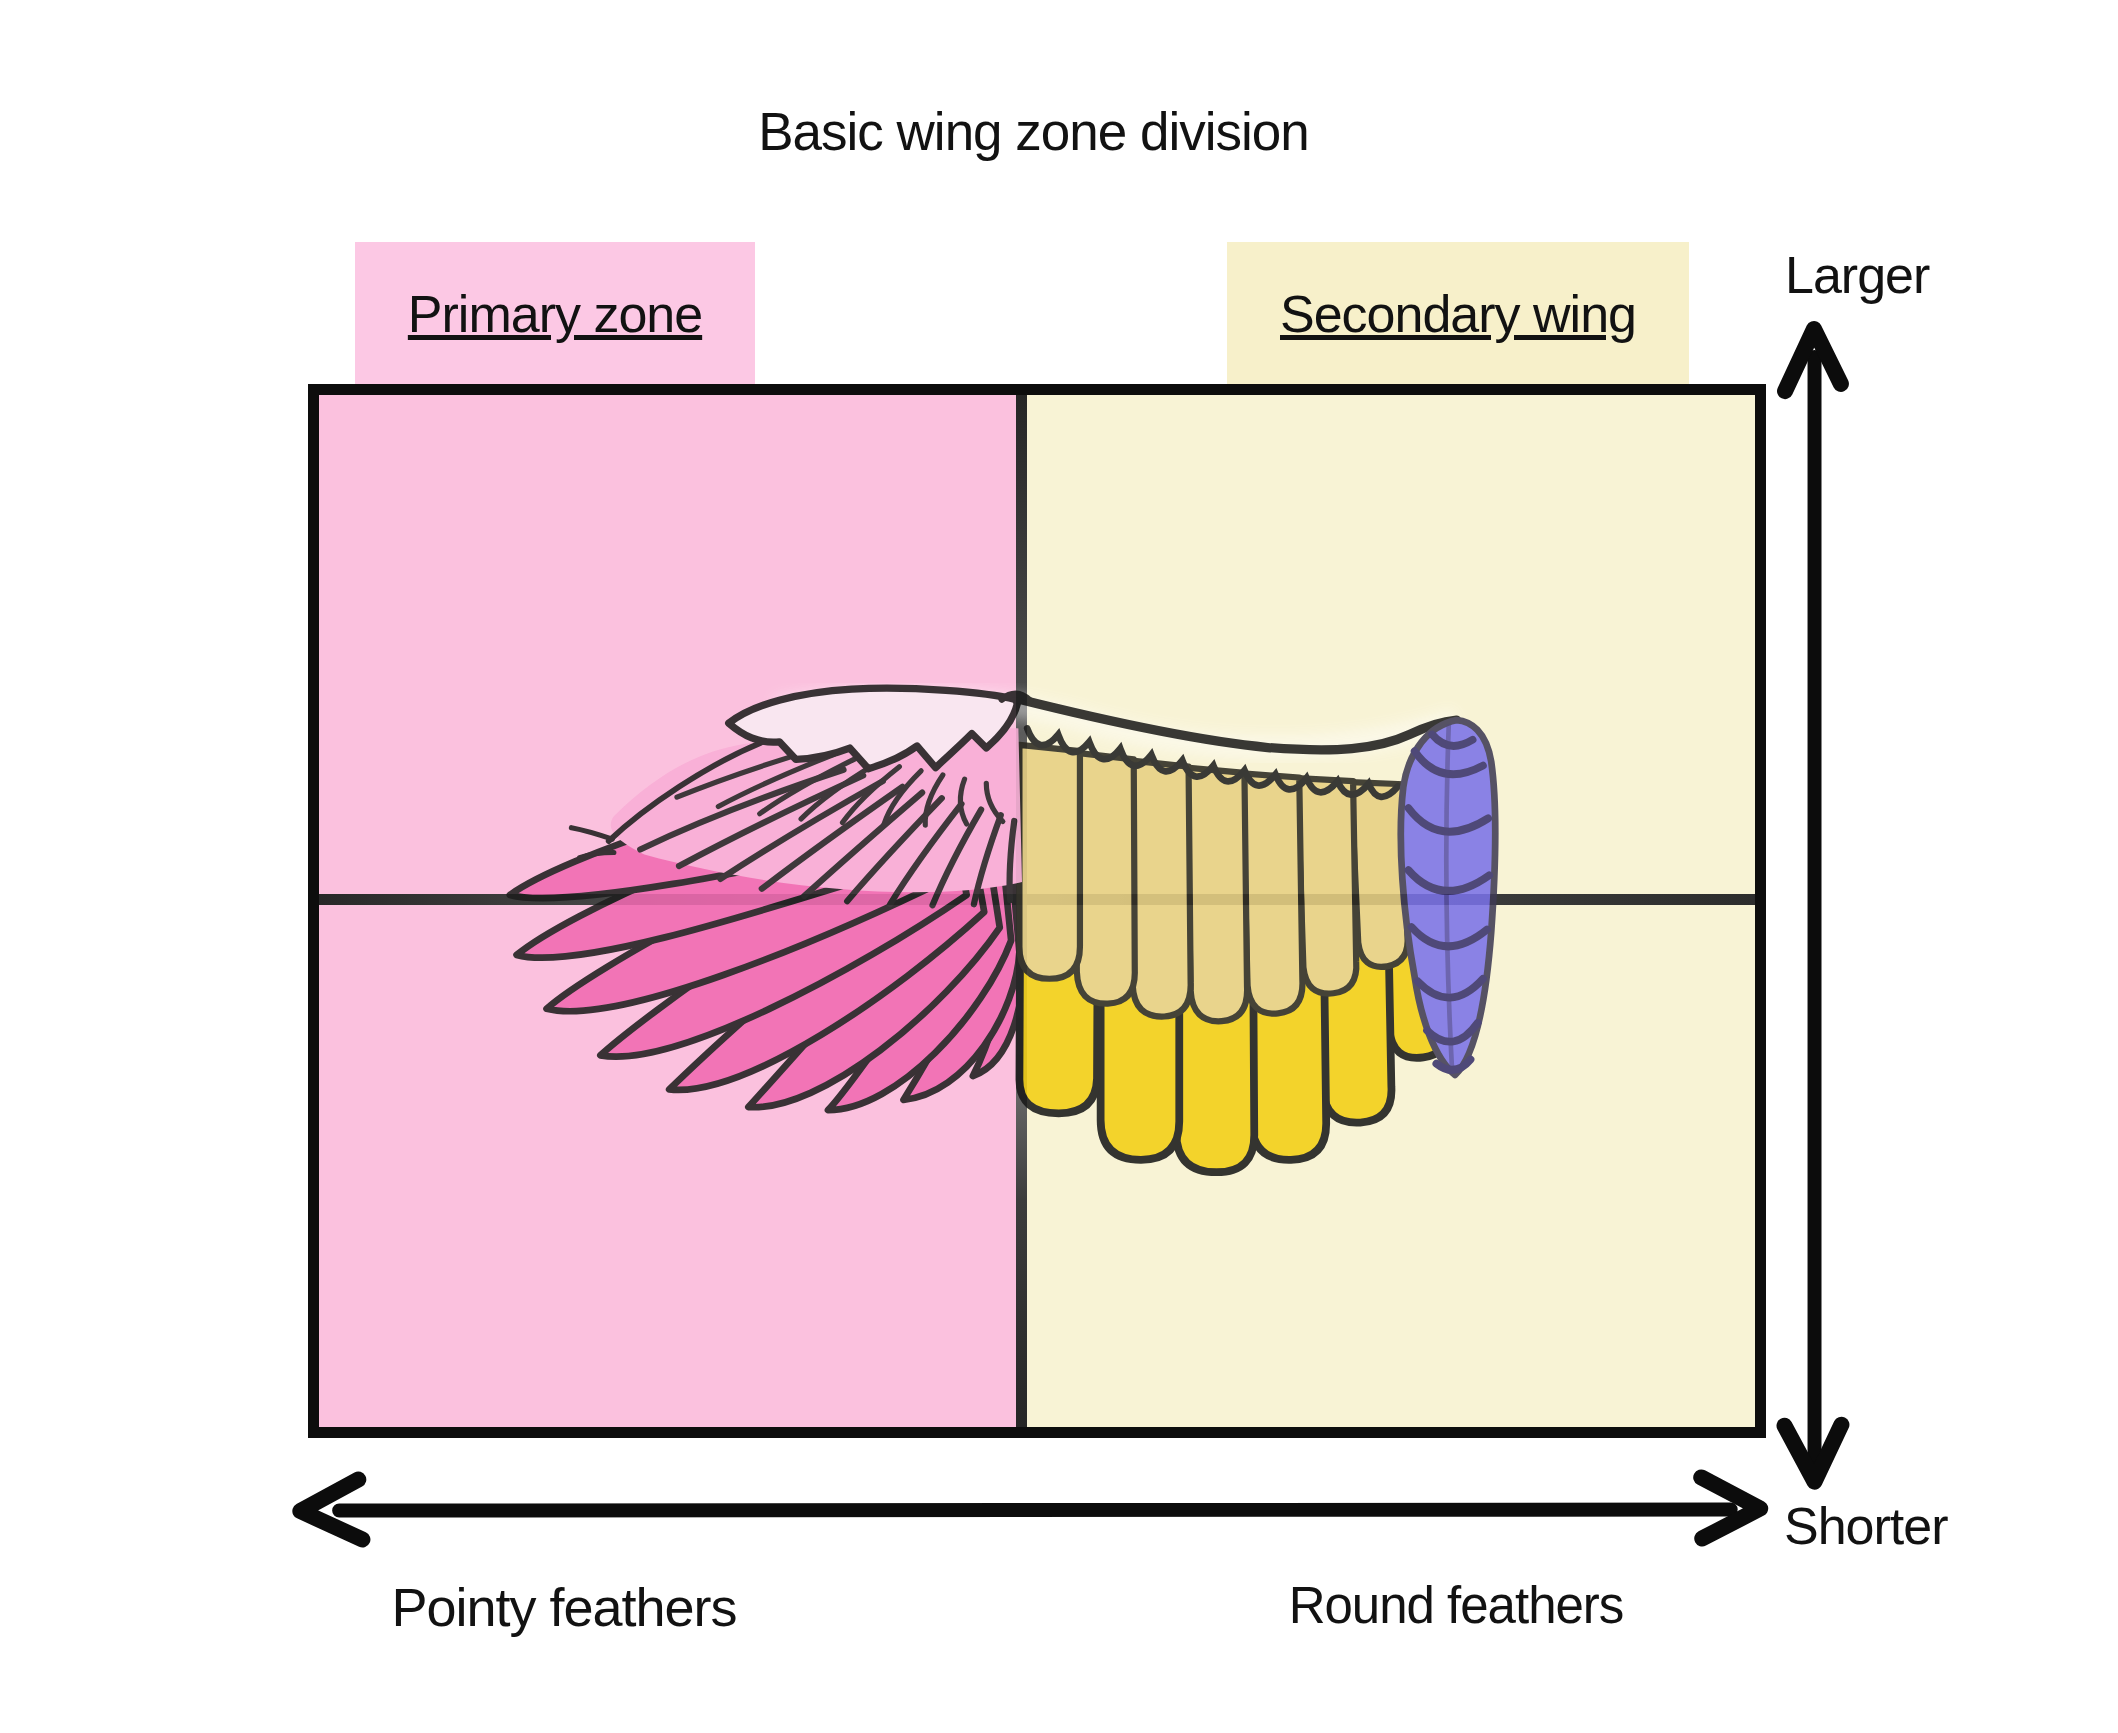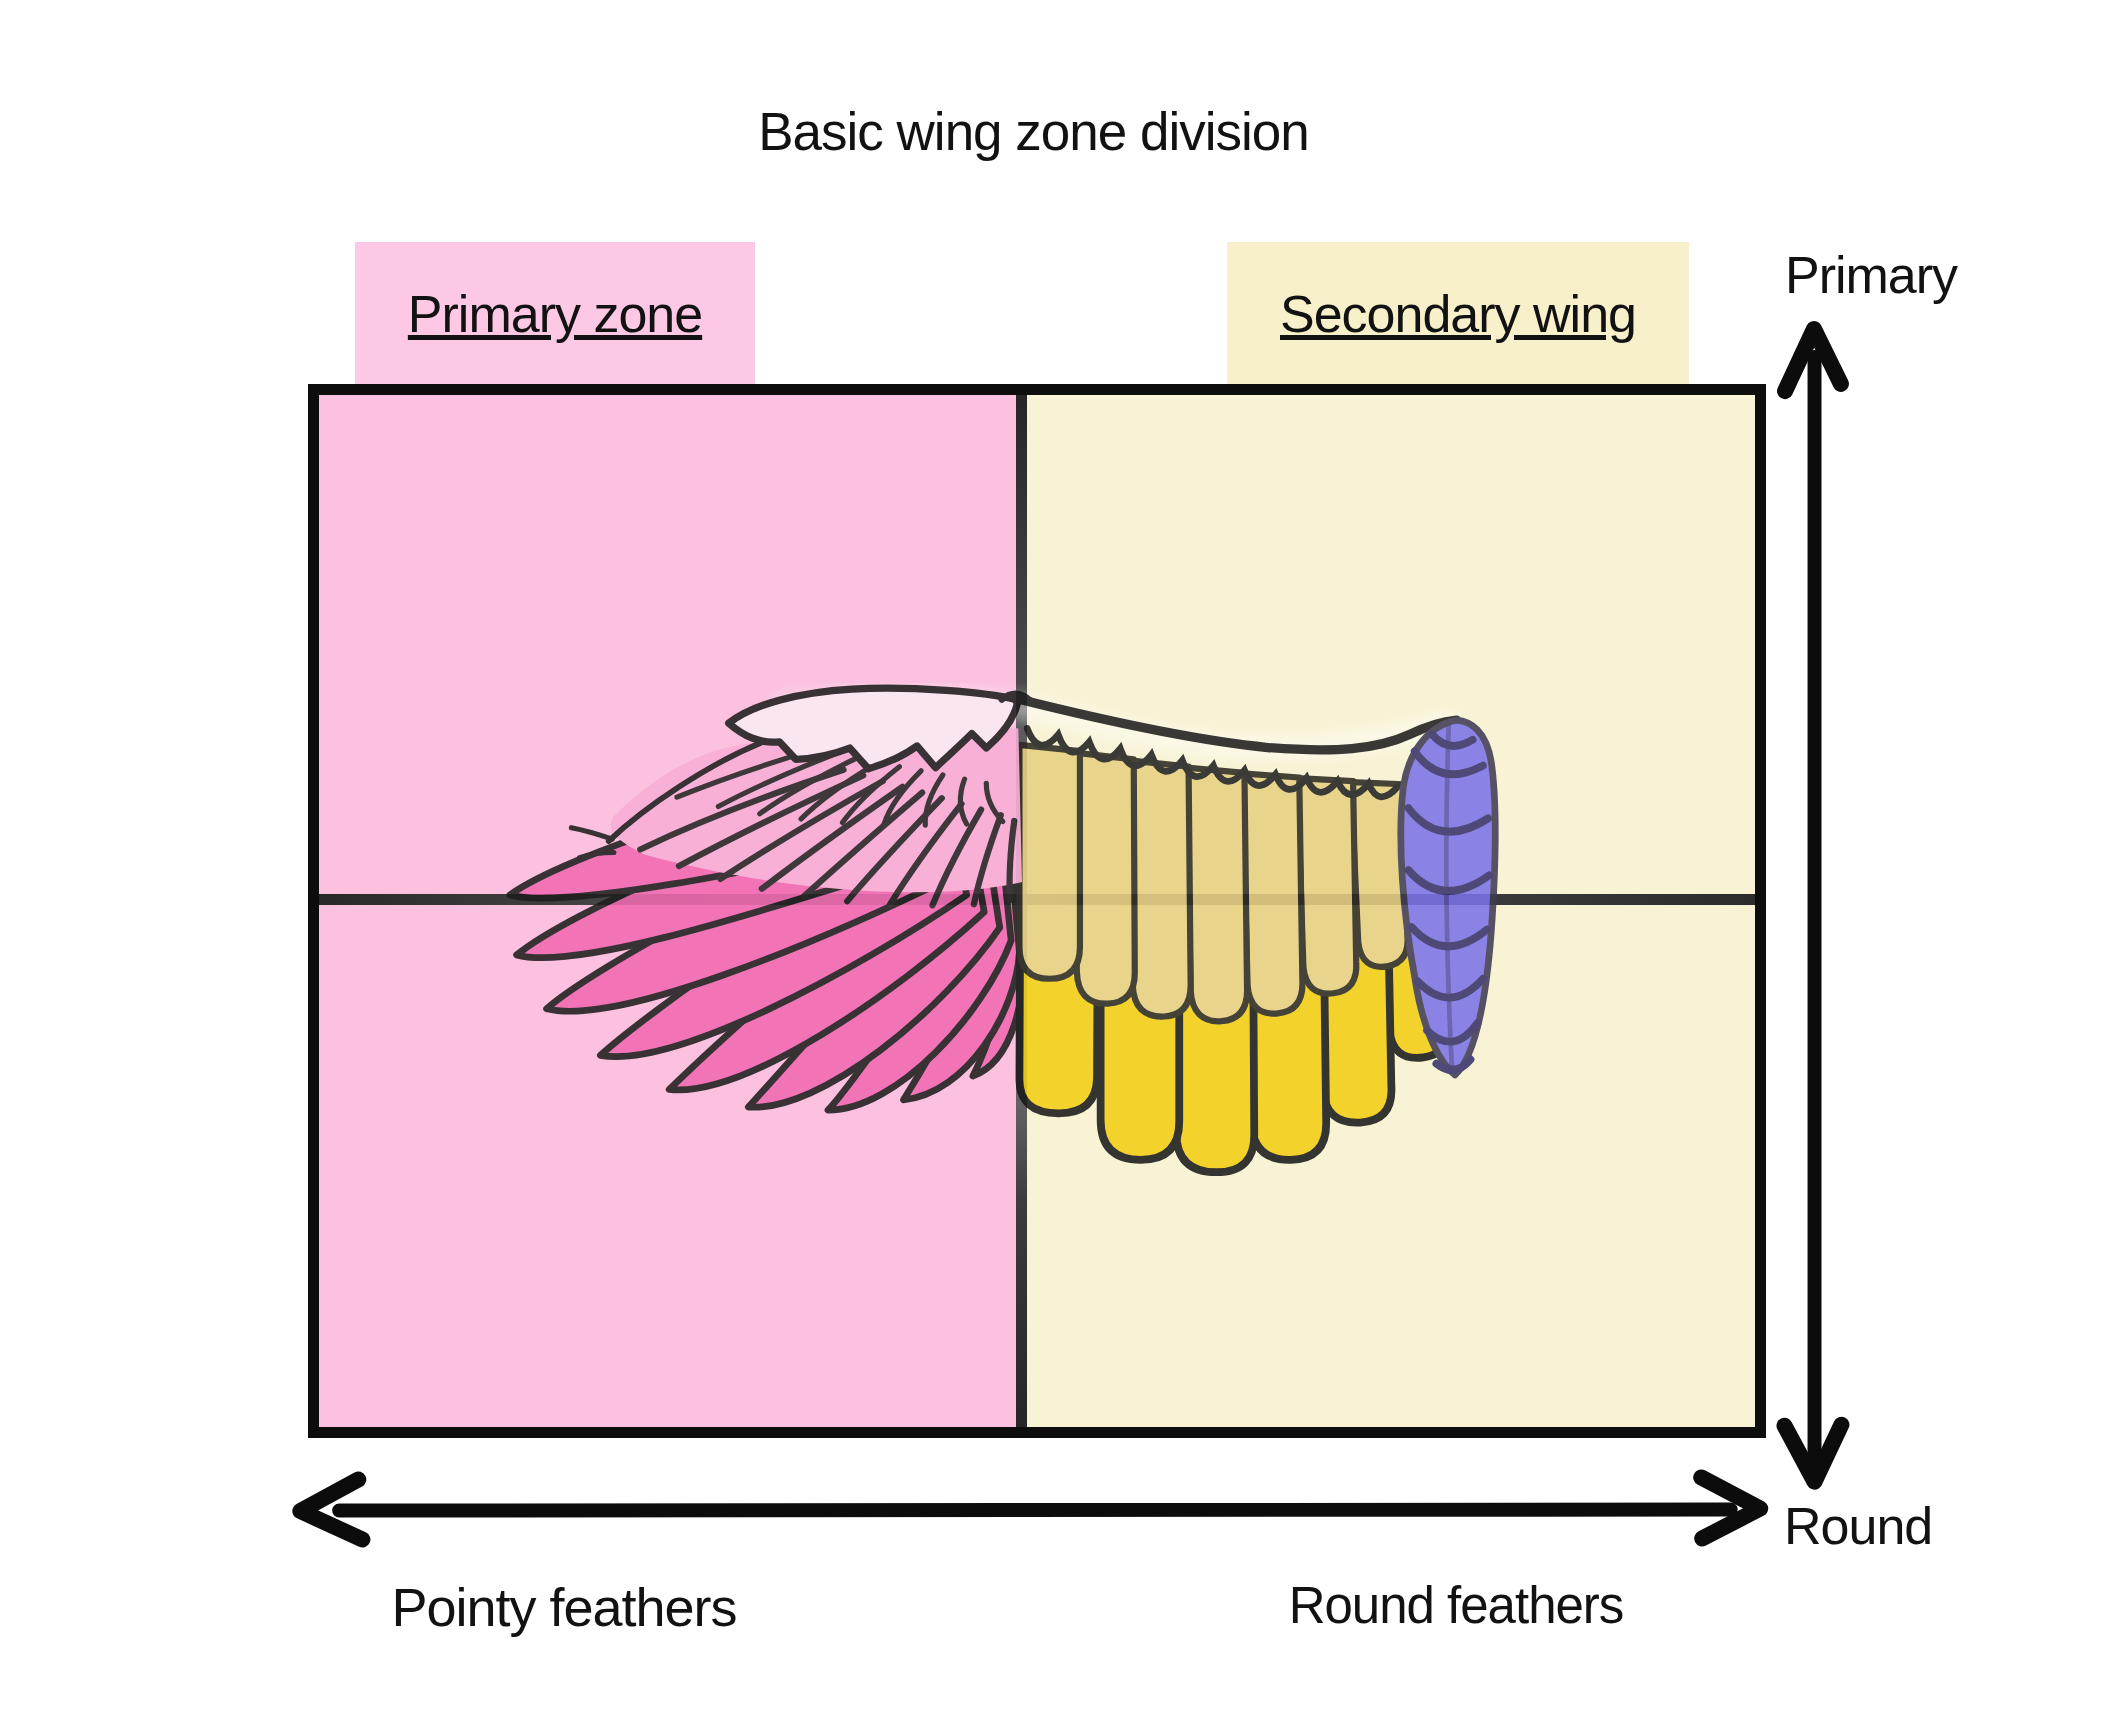--- a/index.html
+++ b/index.html
@@ -155,19 +155,19 @@
       <path d="M3450,756 L3506,636 L3558,742" stroke-width="31"></path>
       <path d="M3449,2756 L3507,2864 L3559,2754" stroke-width="31"></path>
     </g>
     <g fill="none" style="stroke:var(--arrow-black)" stroke-linecap="round" stroke-linejoin="round">
       <line x1="655" y1="2920" x2="3345" y2="2918" stroke-width="27"></line>
       <path d="M692,2860 L580,2921 L700,2976" stroke-width="31"></path>
       <path d="M3288,2856 L3402,2916 L3290,2974" stroke-width="31"></path>
     </g>
   </svg>
 
-  <div class="axis-label label-shorter">Primary</div>
-  <div class="axis-label label-larger">Round</div>
+  <div class="axis-label label-shorter">Larger</div>
+  <div class="axis-label label-larger">Shorter</div>
   <div class="axis-label label-pointy">Pointy feathers</div>
   <div class="axis-label label-round">Round feathers</div>
 
 </div>
 
 
 </body></html>

